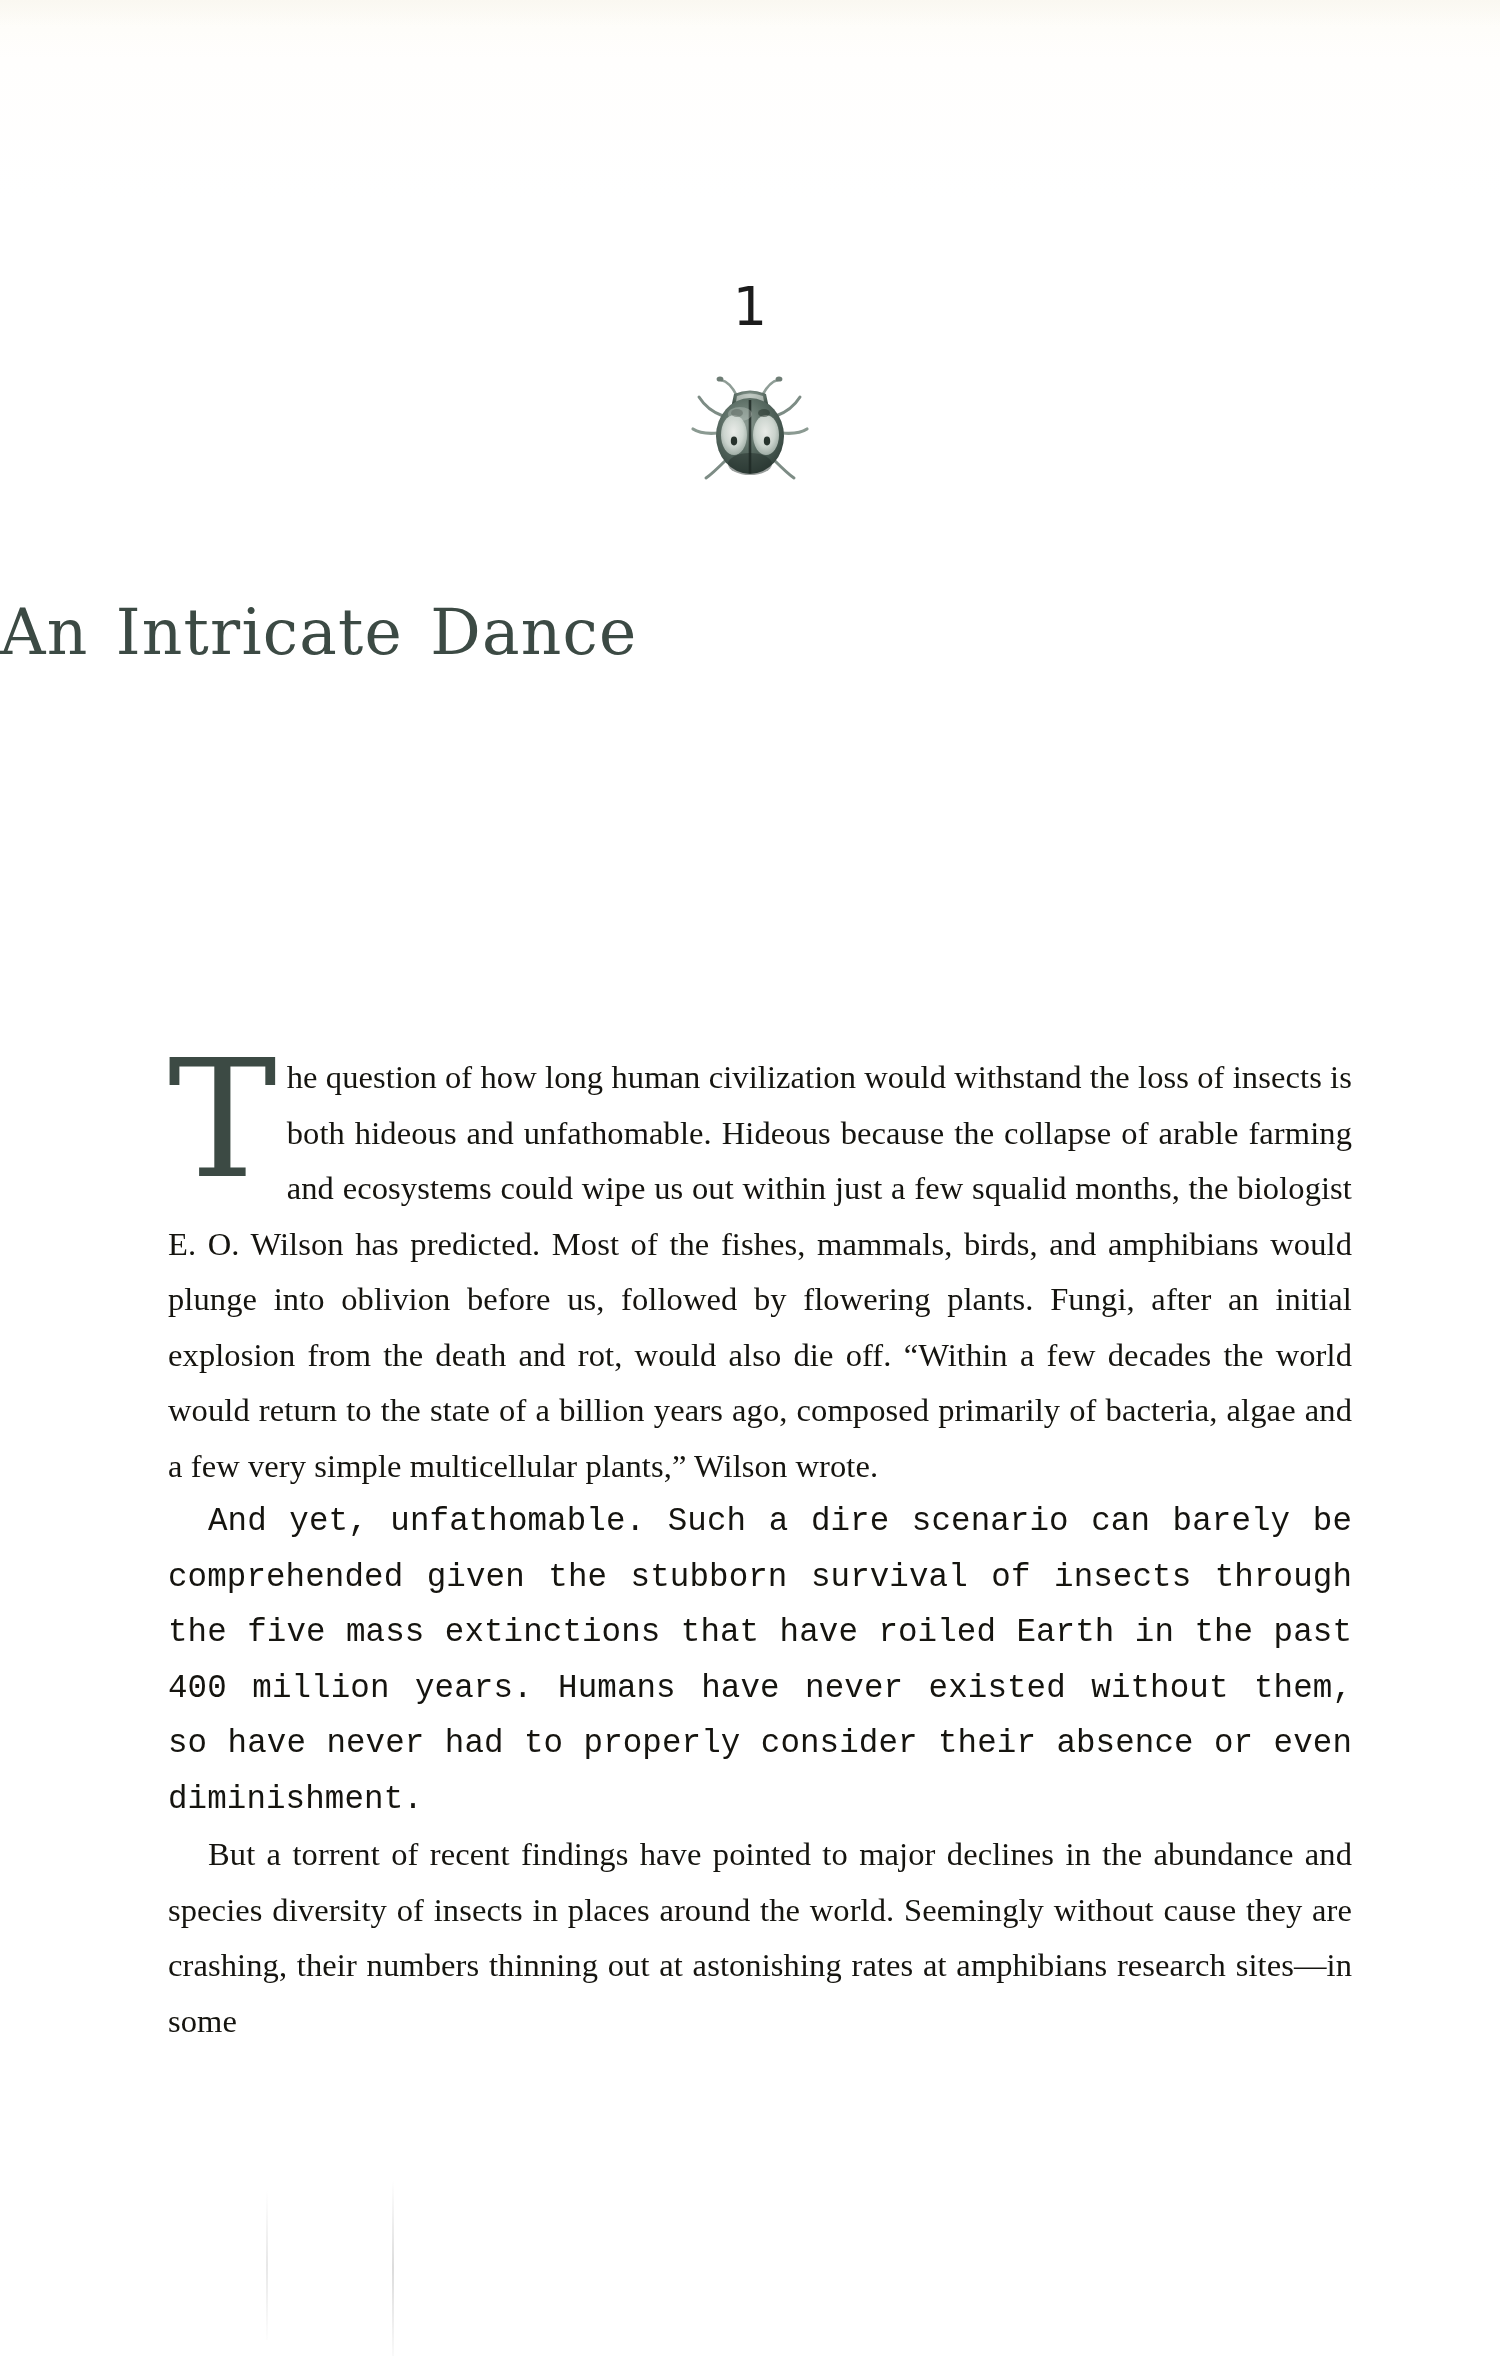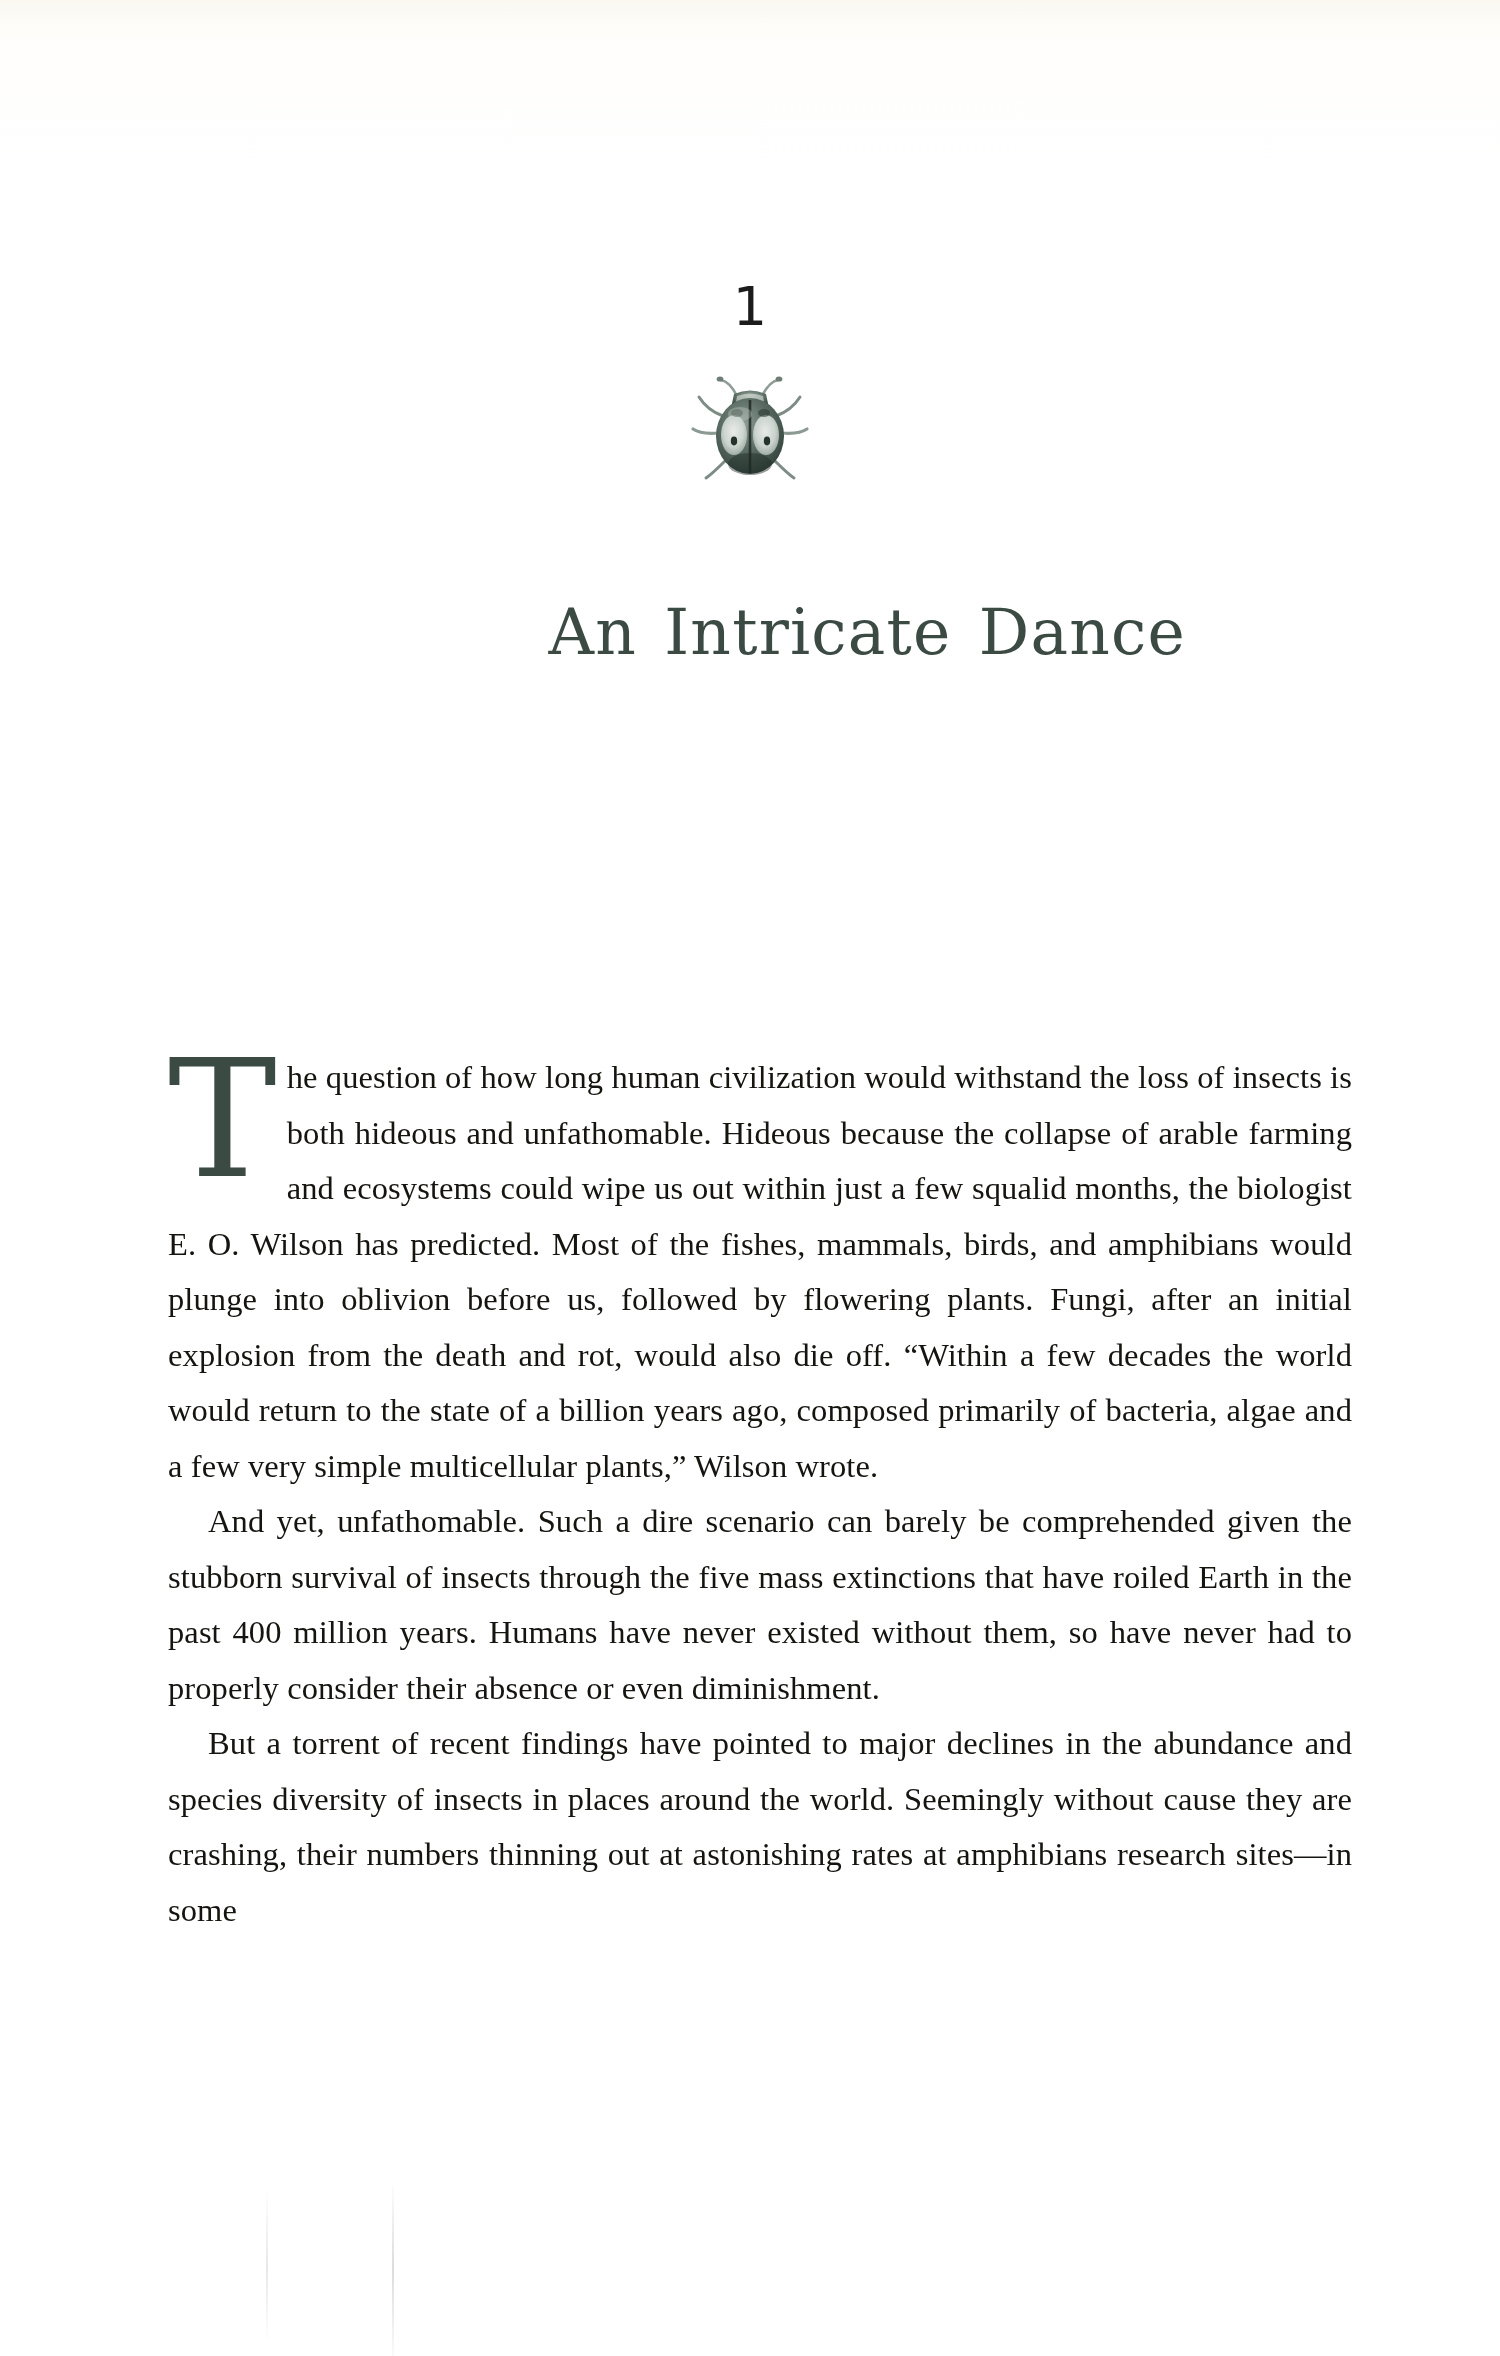--- a/index.html
+++ b/index.html
@@ -81,21 +81,21 @@
     display: inline-block;
     vertical-align: top;
   }
 
   
   .chapter-title {
     position: absolute;
     left: 0;
     top: 556px;
     width: 1186px;
-    text-align: right;
+    text-align: left;
     font-family: "DejaVu Serif", "Liberation Serif", serif;
     font-size: 63px;
     font-weight: 400;
     letter-spacing: 1.2px;
     color: #3c4a44;
     line-height: 1.1;
     word-spacing: 6px;
   }
 
   
@@ -123,21 +123,21 @@
     float: left;
     font-family: "DejaVu Serif", "Liberation Serif", serif;
     font-size: 163px;
     line-height: 0.78;
     font-weight: 400;
     color: #3c4a44;
     margin: 6px 10px 0 0;
     padding: 0;
     letter-spacing: 0;
   }
-  .dropcap-clear { clear: left; }
+  .dropcap-clear { clear: left; font-family: Liberation Mono, monospace; }
 </style>
 </head>
 <body>
 
 <div class="page">
 
   <div class="paper-tint"></div>
   <div class="edge-shade-top"></div>
 
   <div class="chapter-number">1</div>

